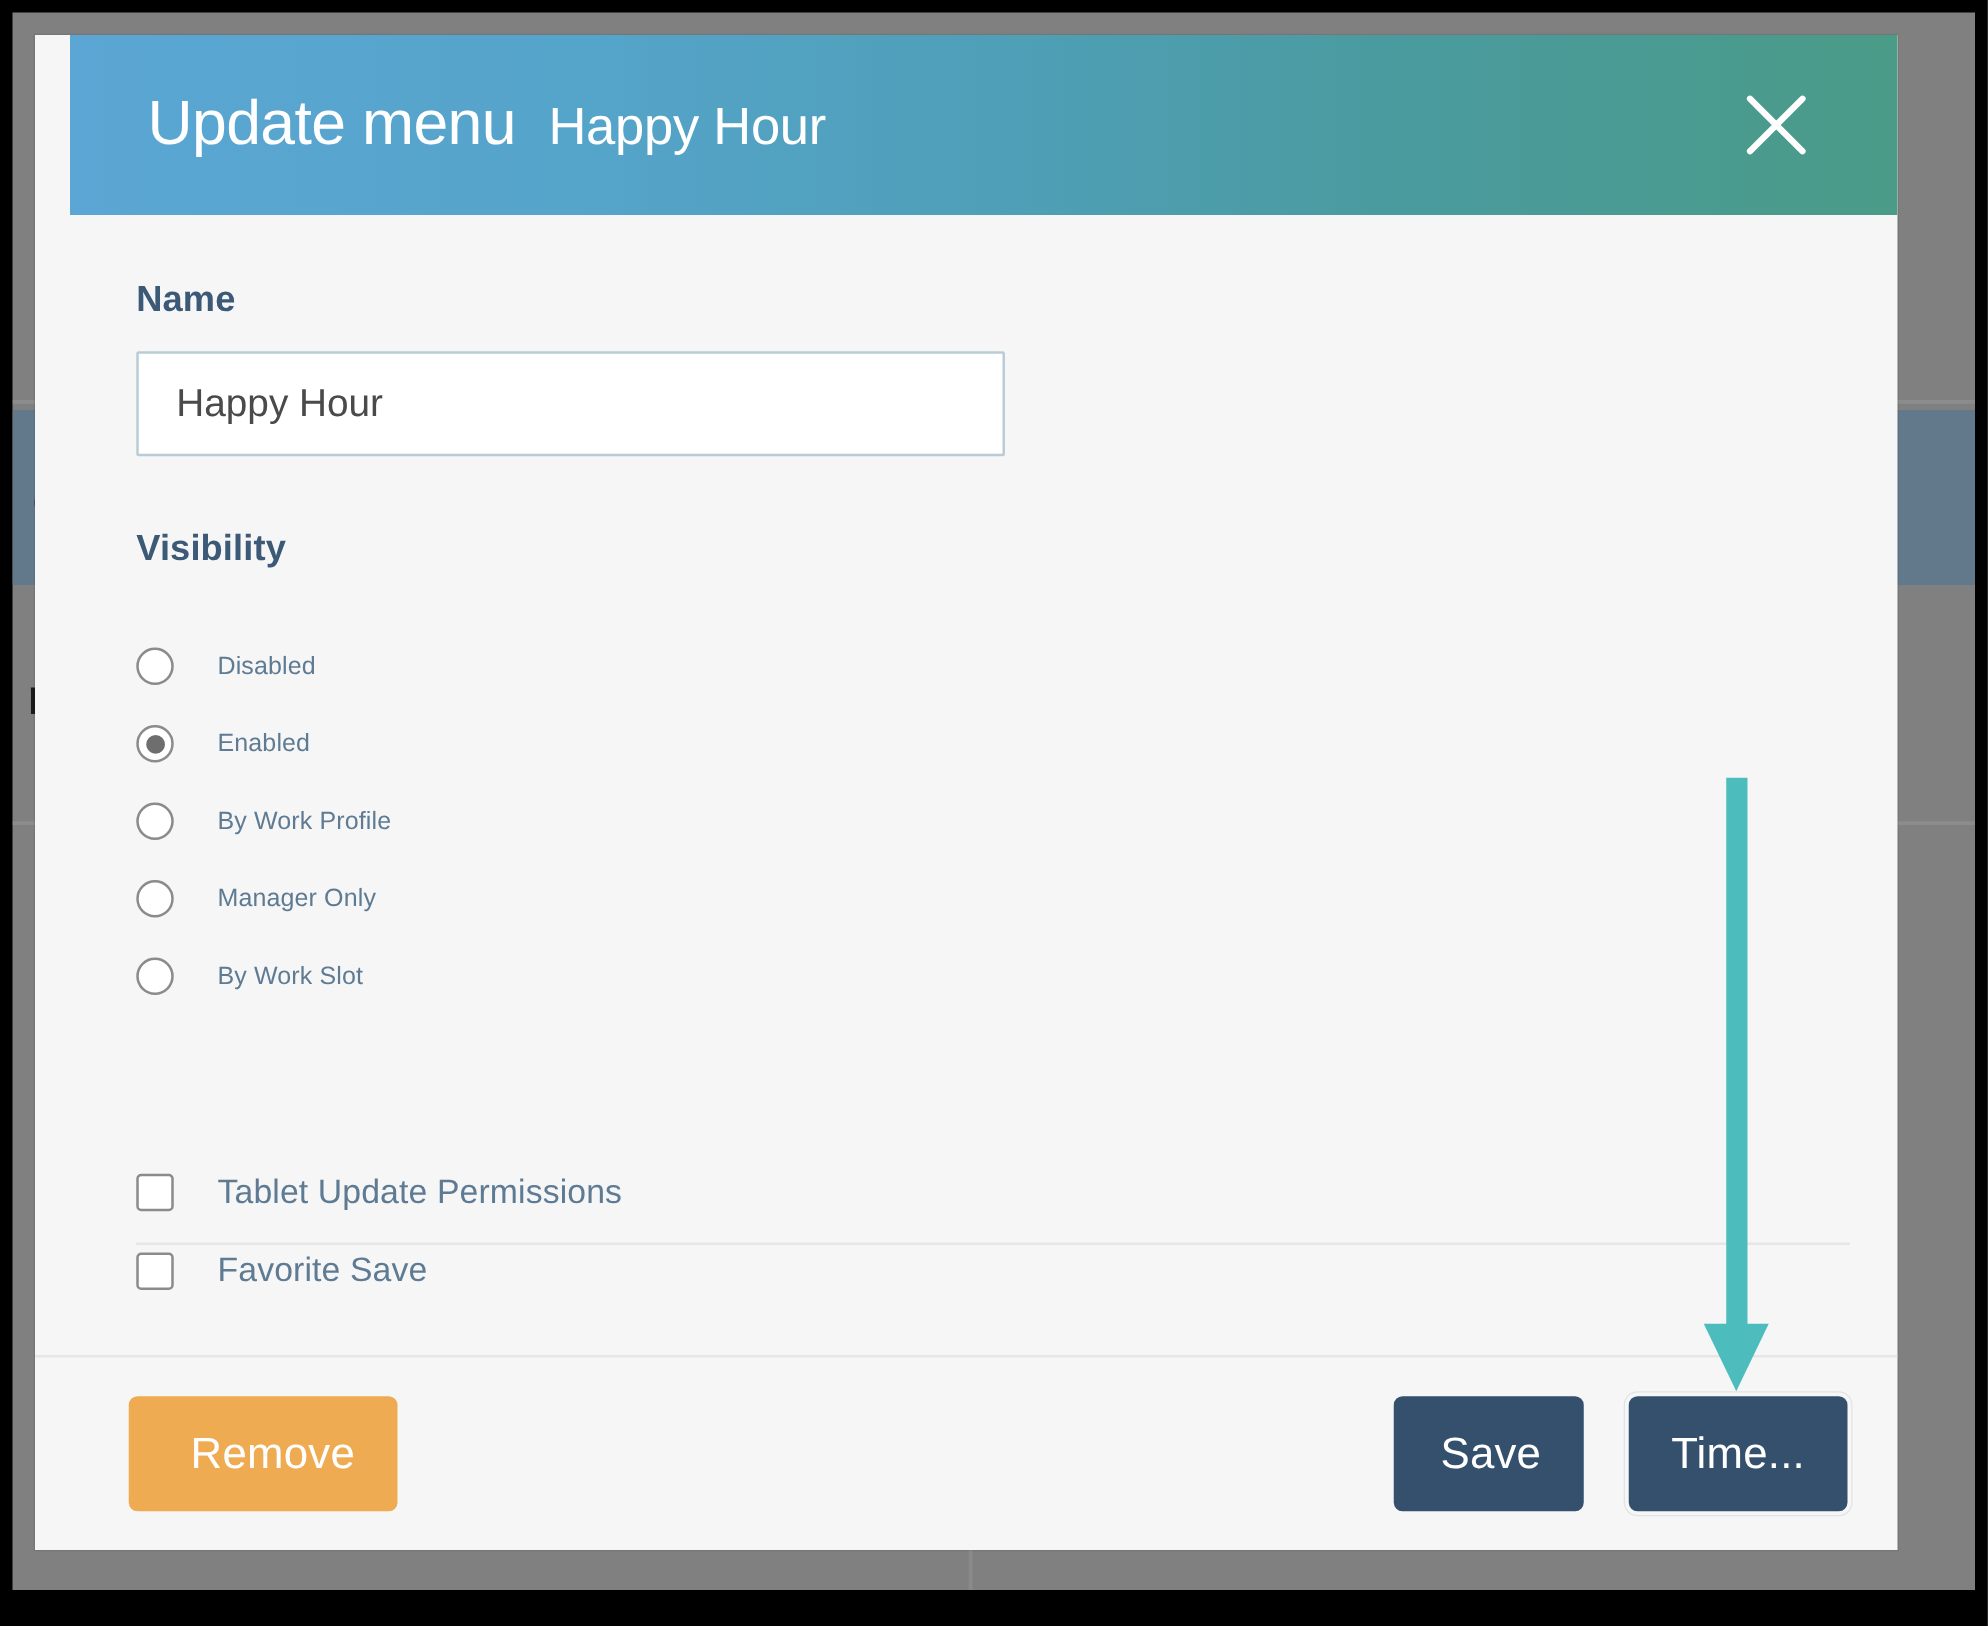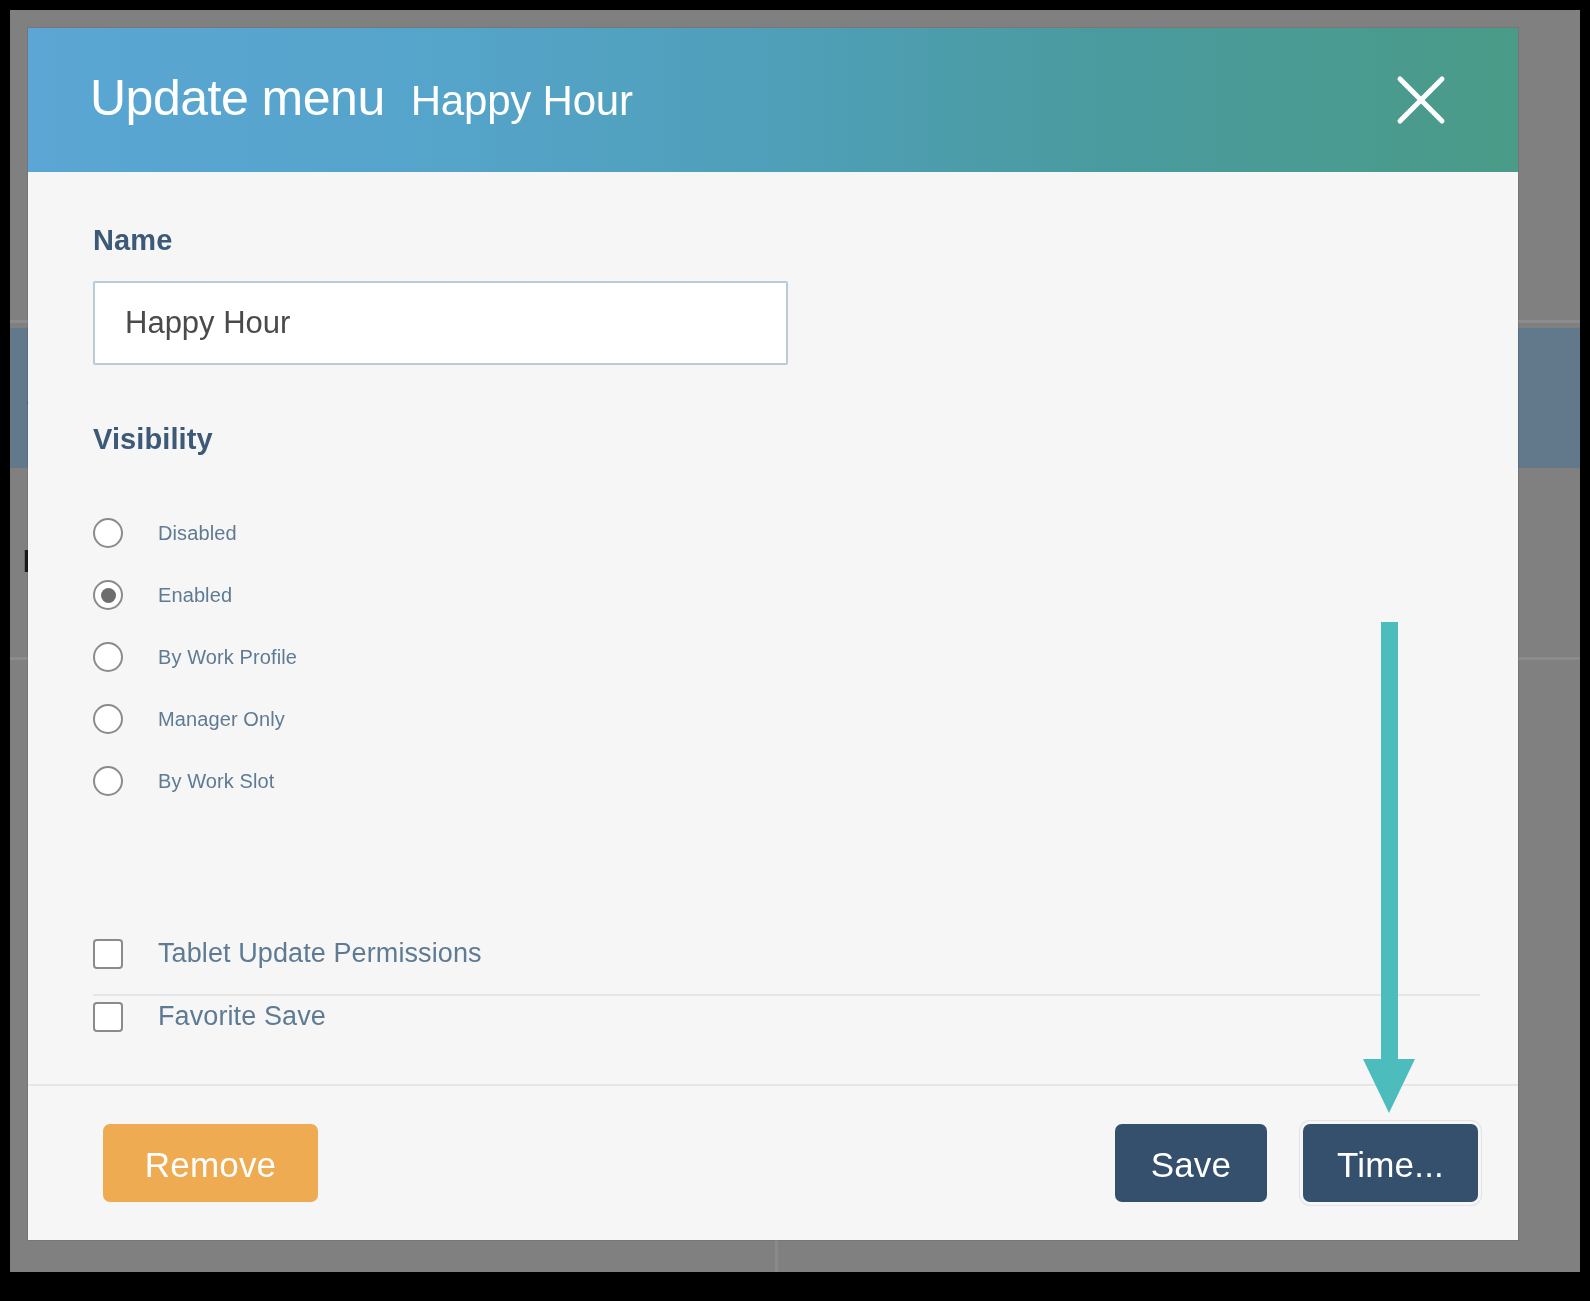--- a/index.html
+++ b/index.html
@@ -66,20 +66,21 @@
   }
 
   
   #modal-header {
     position: relative;
     height: 144px;
     background: linear-gradient(90deg, #5ba6d4 0%, #55a4ca 28%, #4f9fb9 50%, #4a9b9f 72%, #4a9b87 100%);
     display: flex;
     align-items: center;
     padding: 0 62px 0 62px;
+    margin-left: 28px;
   }
   #title-group {
     display: flex;
     align-items: baseline;
     gap: 26px;
     flex: 1;
     transform: translateY(-2px);
   }
   #dialog-title {
     color: #ffffff;
@@ -103,20 +104,21 @@
     flex: none;
     margin-right: 4px;
   }
   #close-button svg { display: block; }
 
   
   #modal-body {
     position: relative;
     height: 912px;
     padding: 52px 62px 0 65px;
+    margin-left: 16px;
   }
 
   .field-label {
     color: #3c5a78;
     font-size: 29px;
     font-weight: bold;
     letter-spacing: 0.1px;
   }
 
   #name-input {
@@ -214,24 +216,25 @@
     padding: 0 40px 0 75px;
   }
   .btn {
     border: none;
     border-radius: 7px;
     color: #ffffff;
     font-family: "Liberation Sans", sans-serif;
     font-size: 35px;
     font-weight: 400;
     cursor: pointer;
-    height: 78px;
+    height: 92px;
     padding: 0 34px;
     line-height: 82px;
     letter-spacing: 0.2px;
+    text-align: right;
   }
   #remove-button {
     background: #efab51;
     min-width: 215px;
   }
   #footer-spacer { flex: 1; }
   #save-button {
     background: #34506d;
     min-width: 152px;
     margin-right: 36px;

